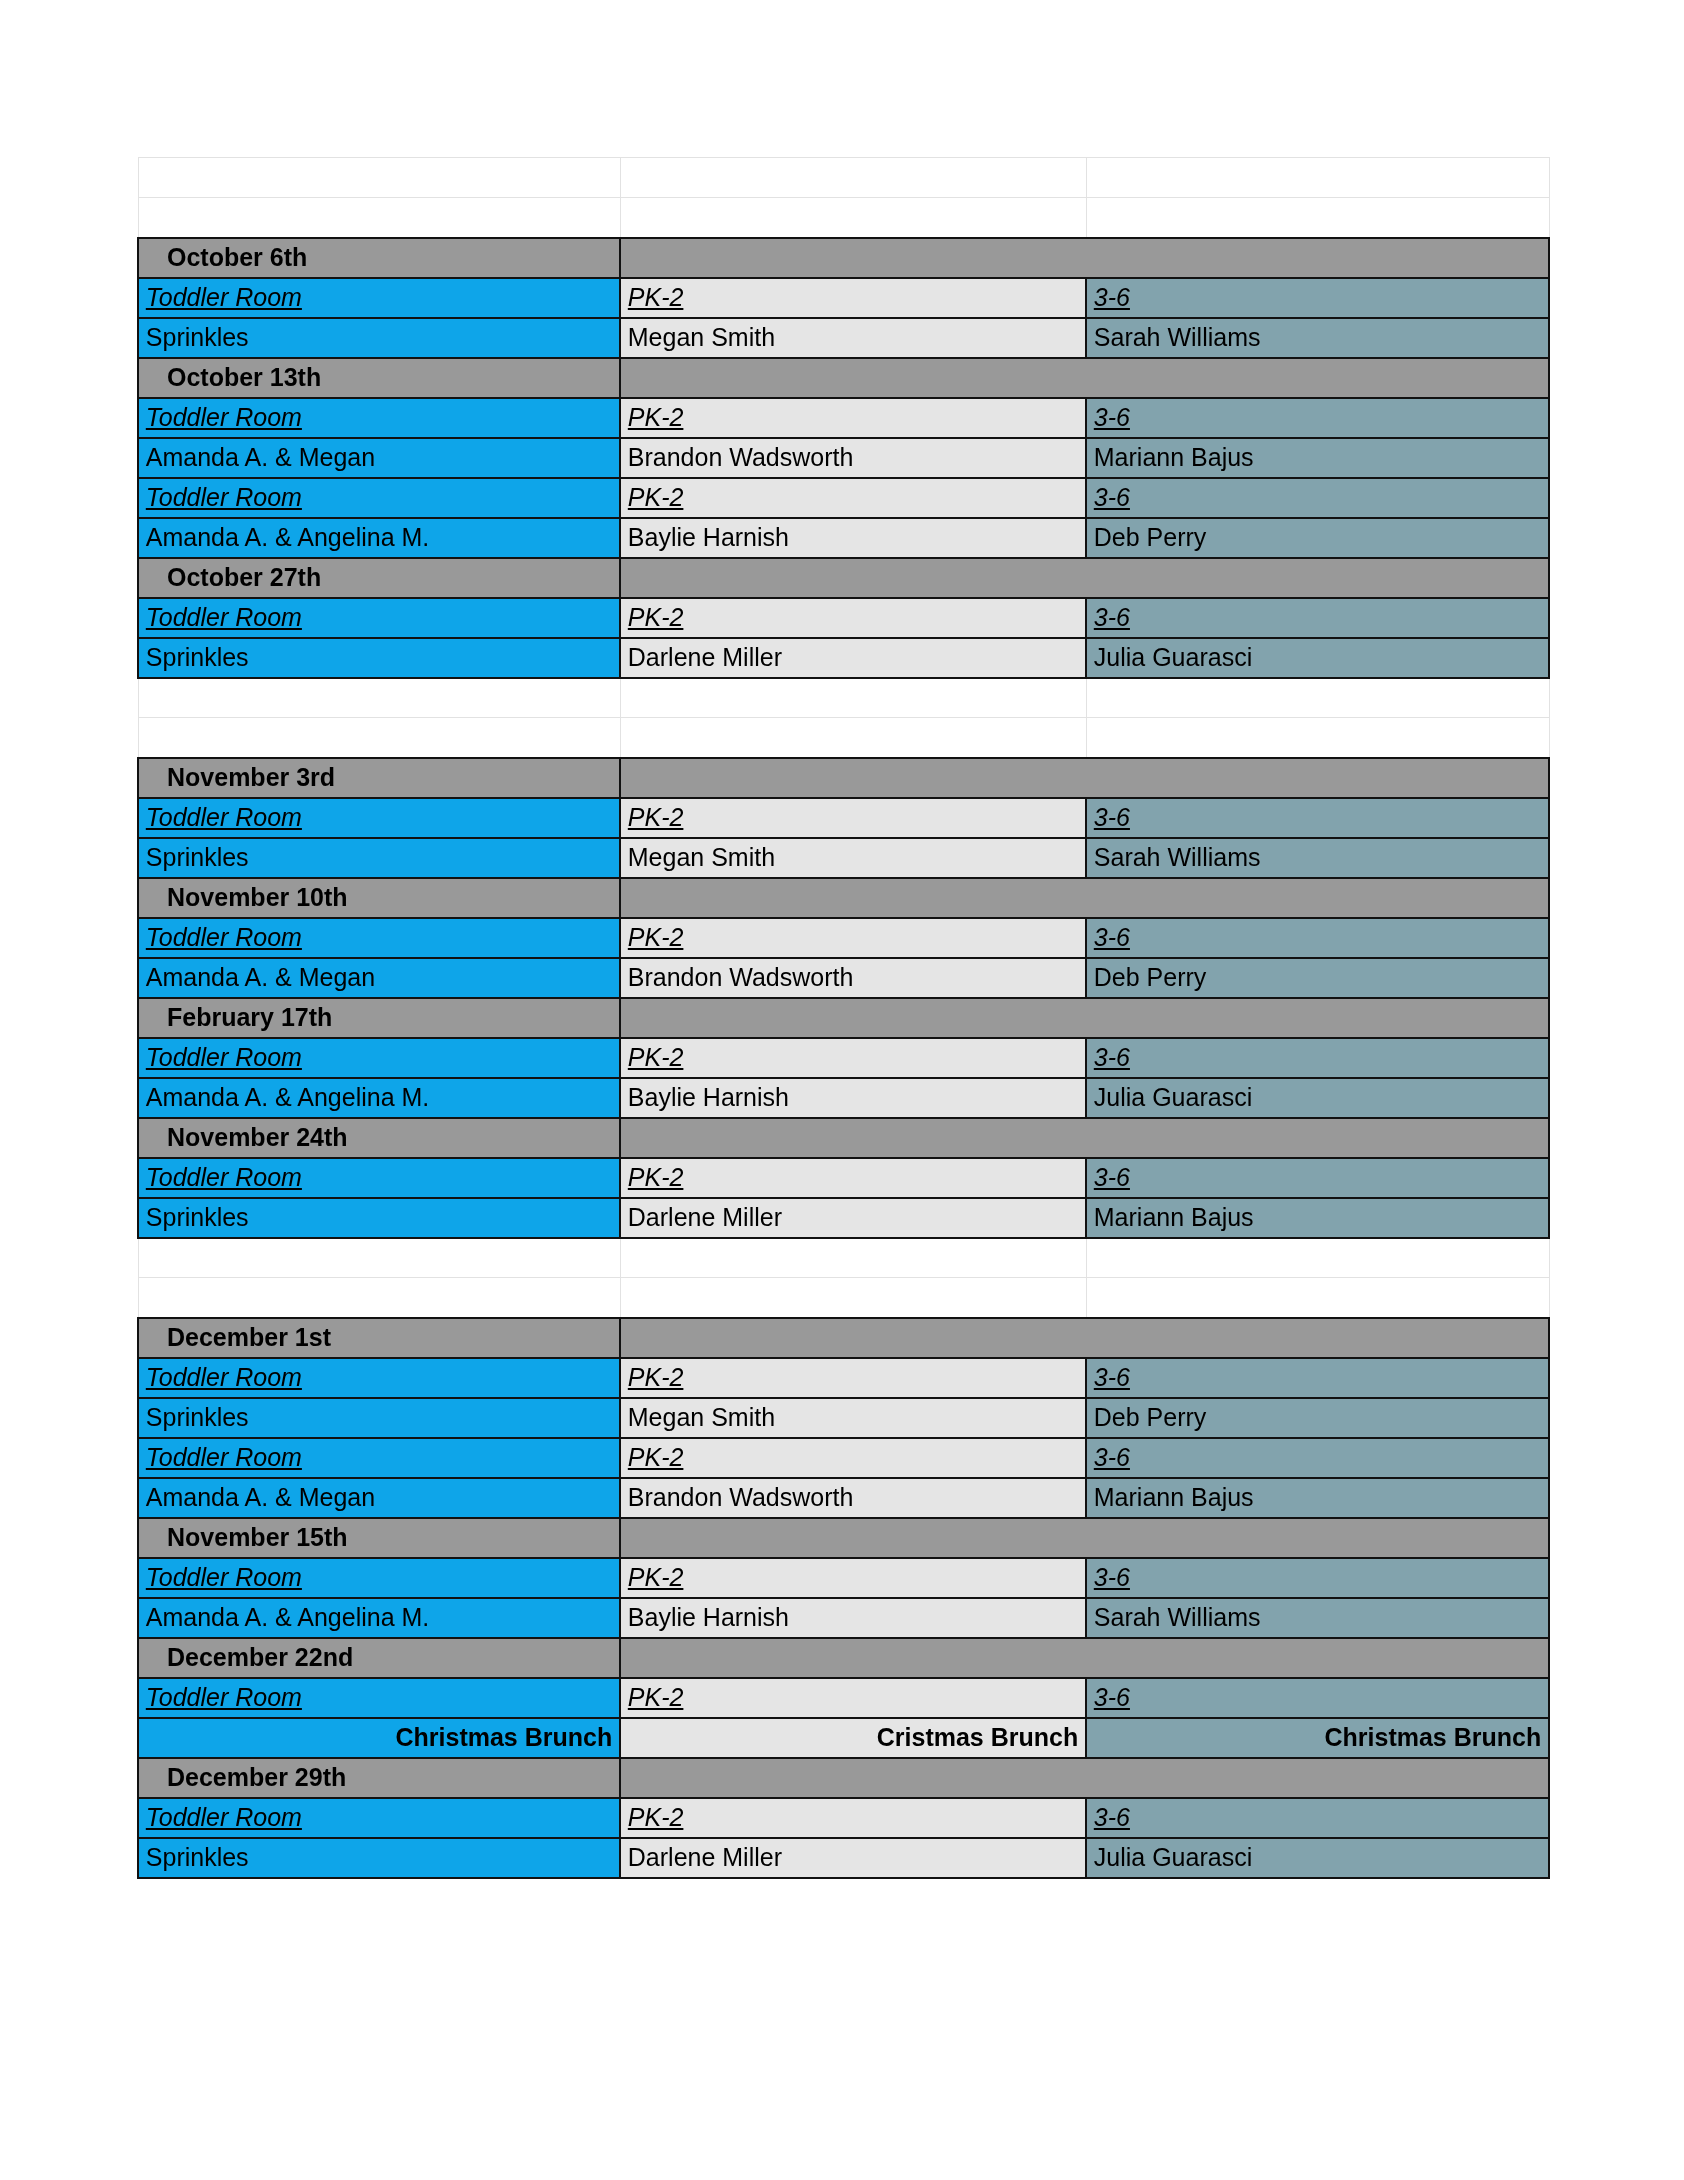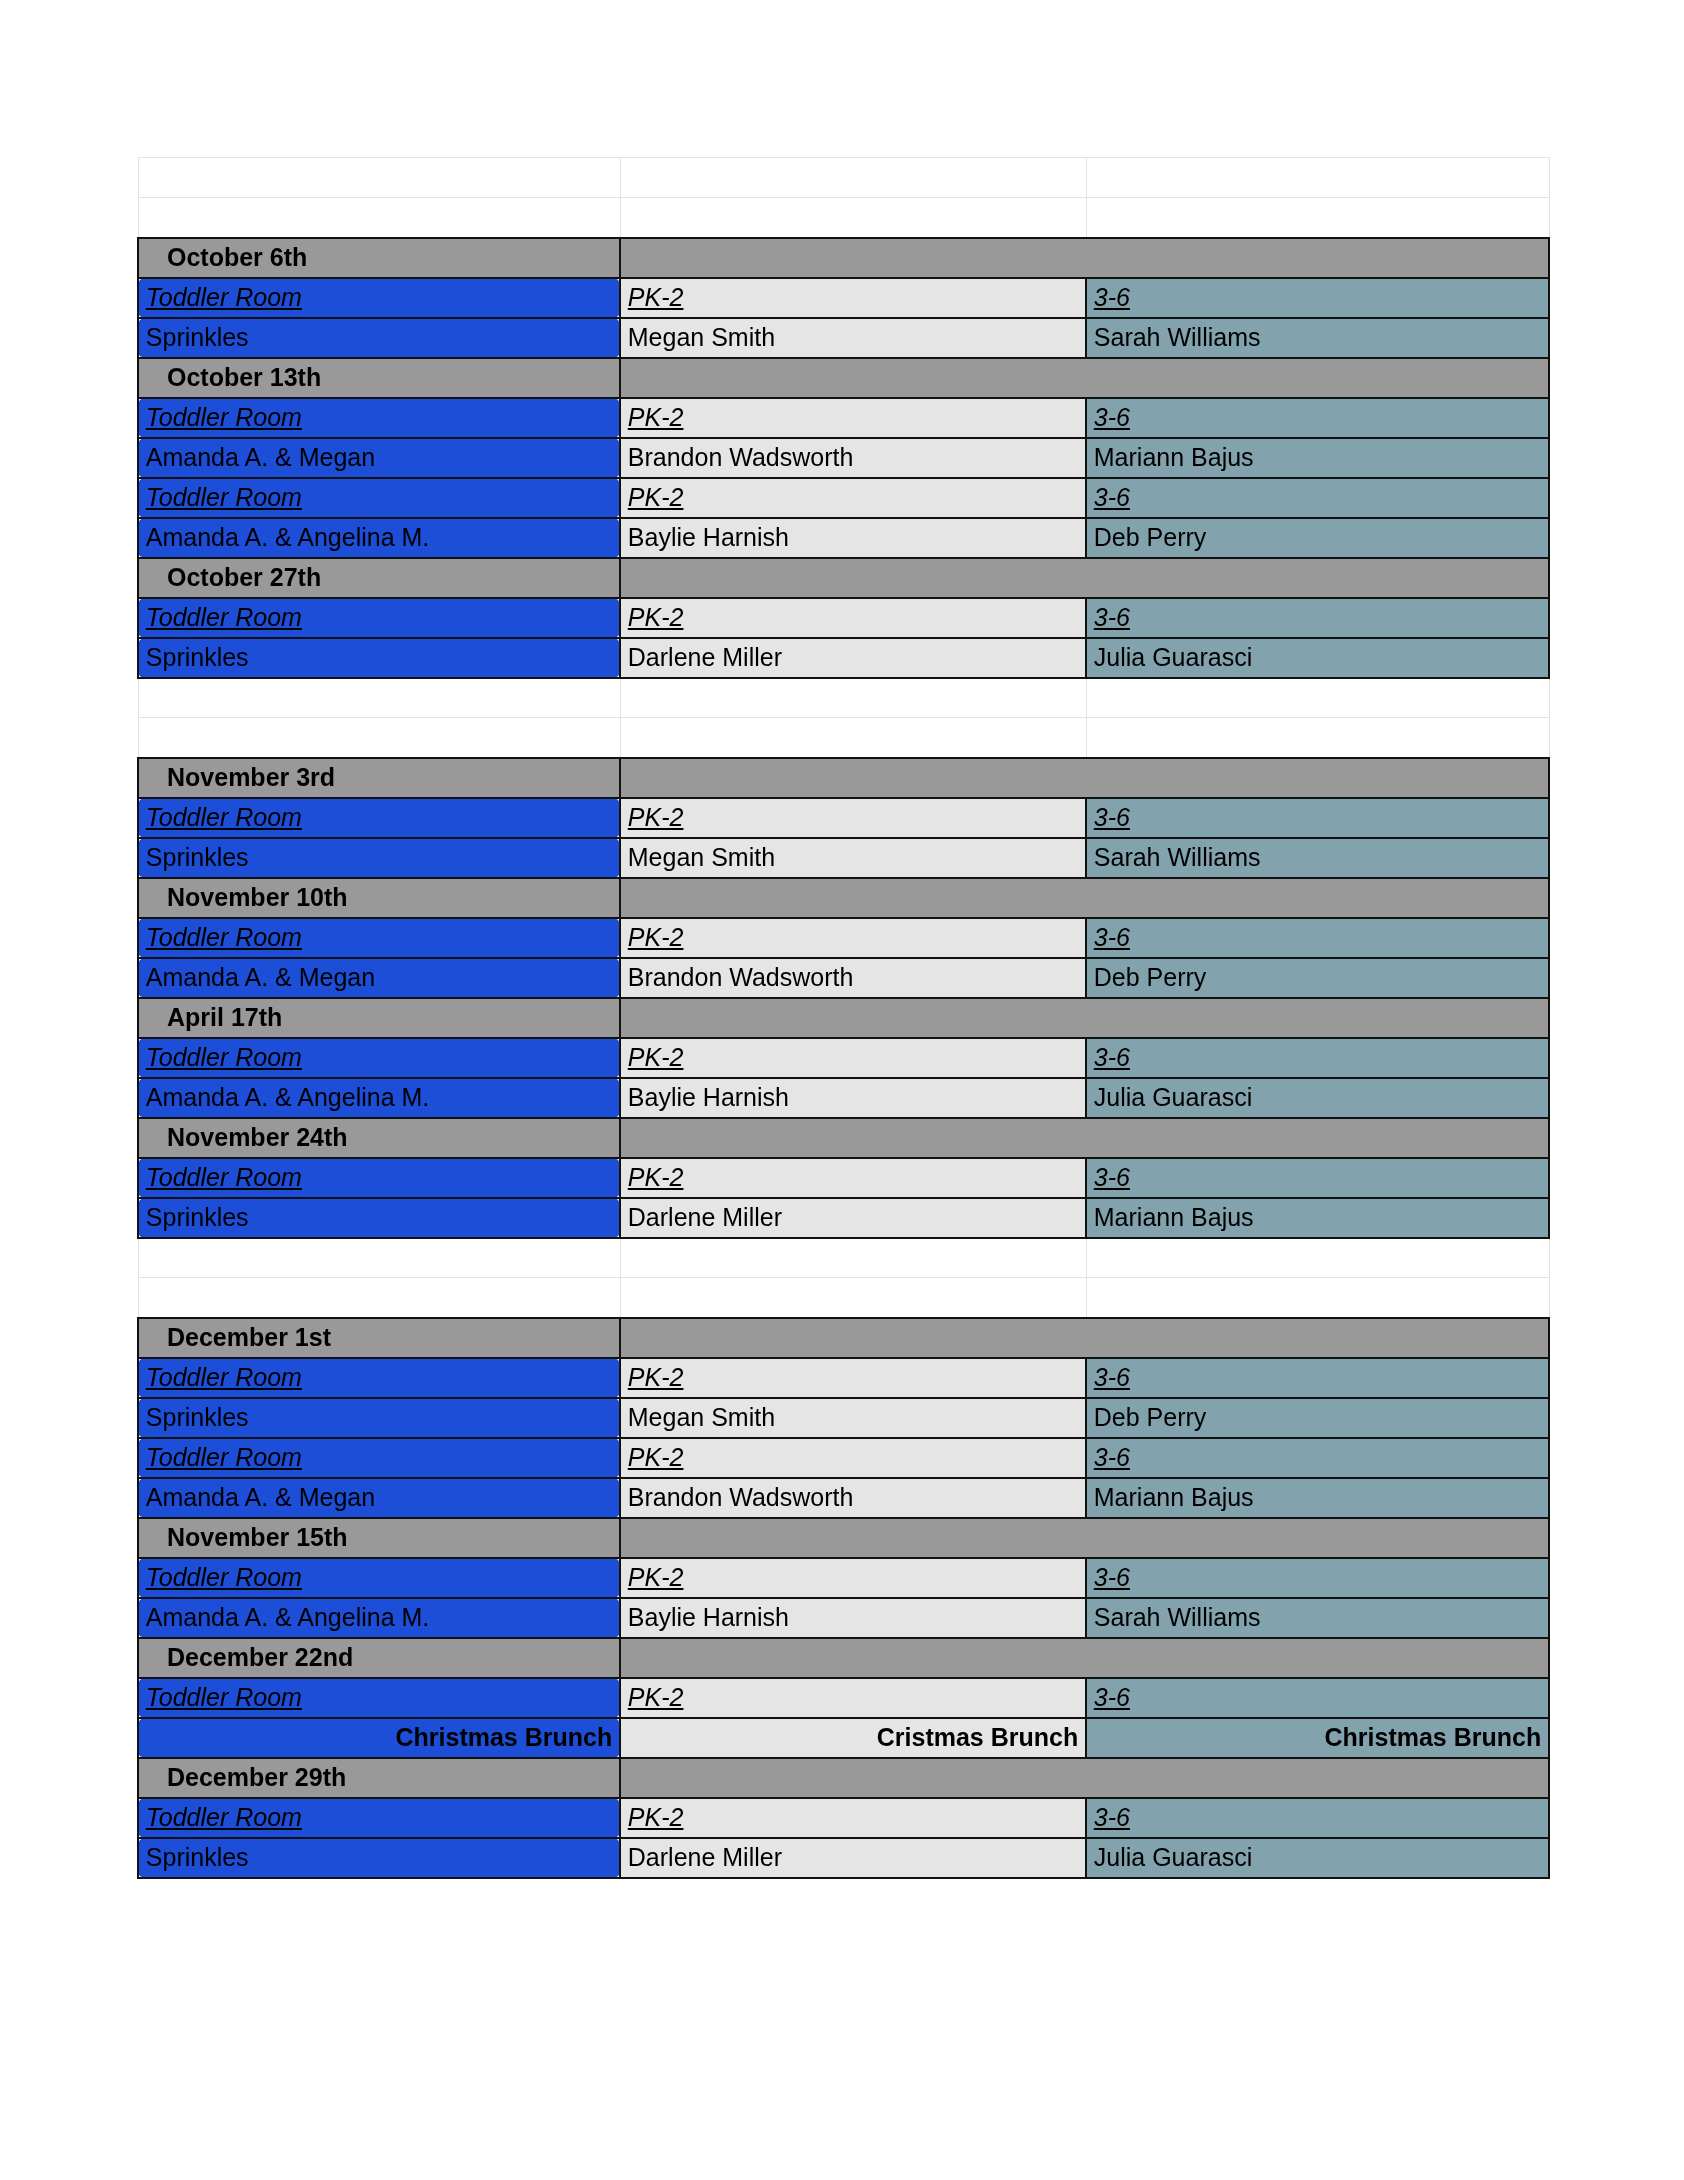--- a/index.html
+++ b/index.html
@@ -10,21 +10,21 @@
   }
   .sheet td {
     height: 40px; padding: 0 6.8px; font-size: 25px; color: #000;
     white-space: nowrap; overflow: hidden; box-sizing: border-box;
     vertical-align: middle;
   }
   .blank td { background: #fff; border: 1.7px solid #e2e2e2; }
   .date td { background: #999999; border: 2.1px solid #111; }
   .date td.label { font-weight: bold; padding-left: 28px; }
   .sub td, .names td { border: 2.1px solid #111; }
-  .c1 { background: #1d4ed8; border-radius: 7px; }
+  .c1 { background: #0ea5e9; }
   .c2 { background: #e5e5e5; }
   .c3 { background: #82a3ad; margin-left: 43px; }
   .sub td span { font-style: italic; text-decoration: underline; }
   .names td.center { text-align: right; font-weight: bold; }
 </style>
 </head>
 <body>
 
 <table class="sheet">
   <colgroup>
@@ -127,21 +127,21 @@
         <td class="c1"><span>Toddler Room</span></td>
         <td class="c2"><span>PK-2</span></td>
         <td class="c3"><span>3-6</span></td>
       </tr>
       <tr class="names">
         <td class="c1">Amanda A. &amp; Megan</td>
         <td class="c2">Brandon Wadsworth</td>
         <td class="c3">Deb Perry</td>
       </tr>
       <tr class="date">
-        <td class="label">April 17th</td>
+        <td class="label">February 17th</td>
         <td colspan="2"></td>
       </tr>
       <tr class="sub">
         <td class="c1"><span>Toddler Room</span></td>
         <td class="c2"><span>PK-2</span></td>
         <td class="c3"><span>3-6</span></td>
       </tr>
       <tr class="names">
         <td class="c1">Amanda A. &amp; Angelina M.</td>
         <td class="c2">Baylie Harnish</td>

